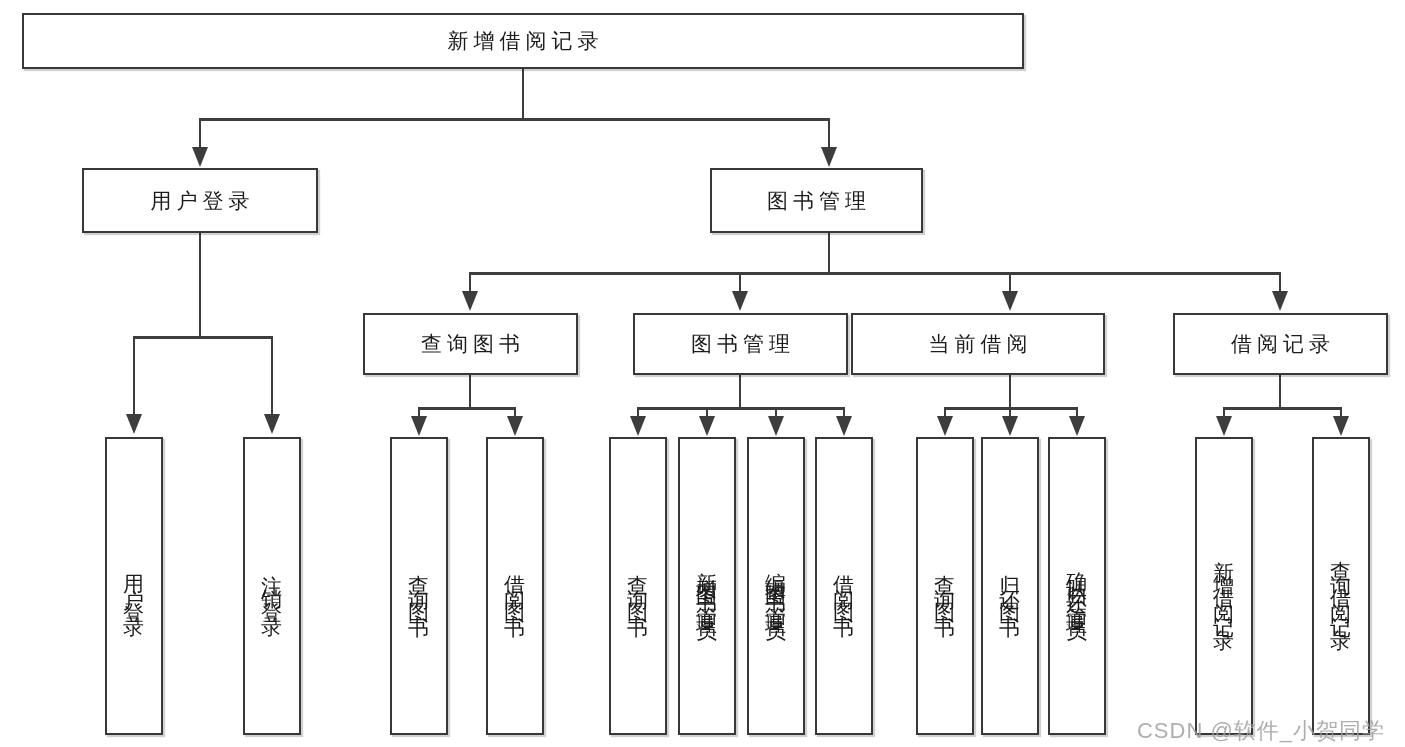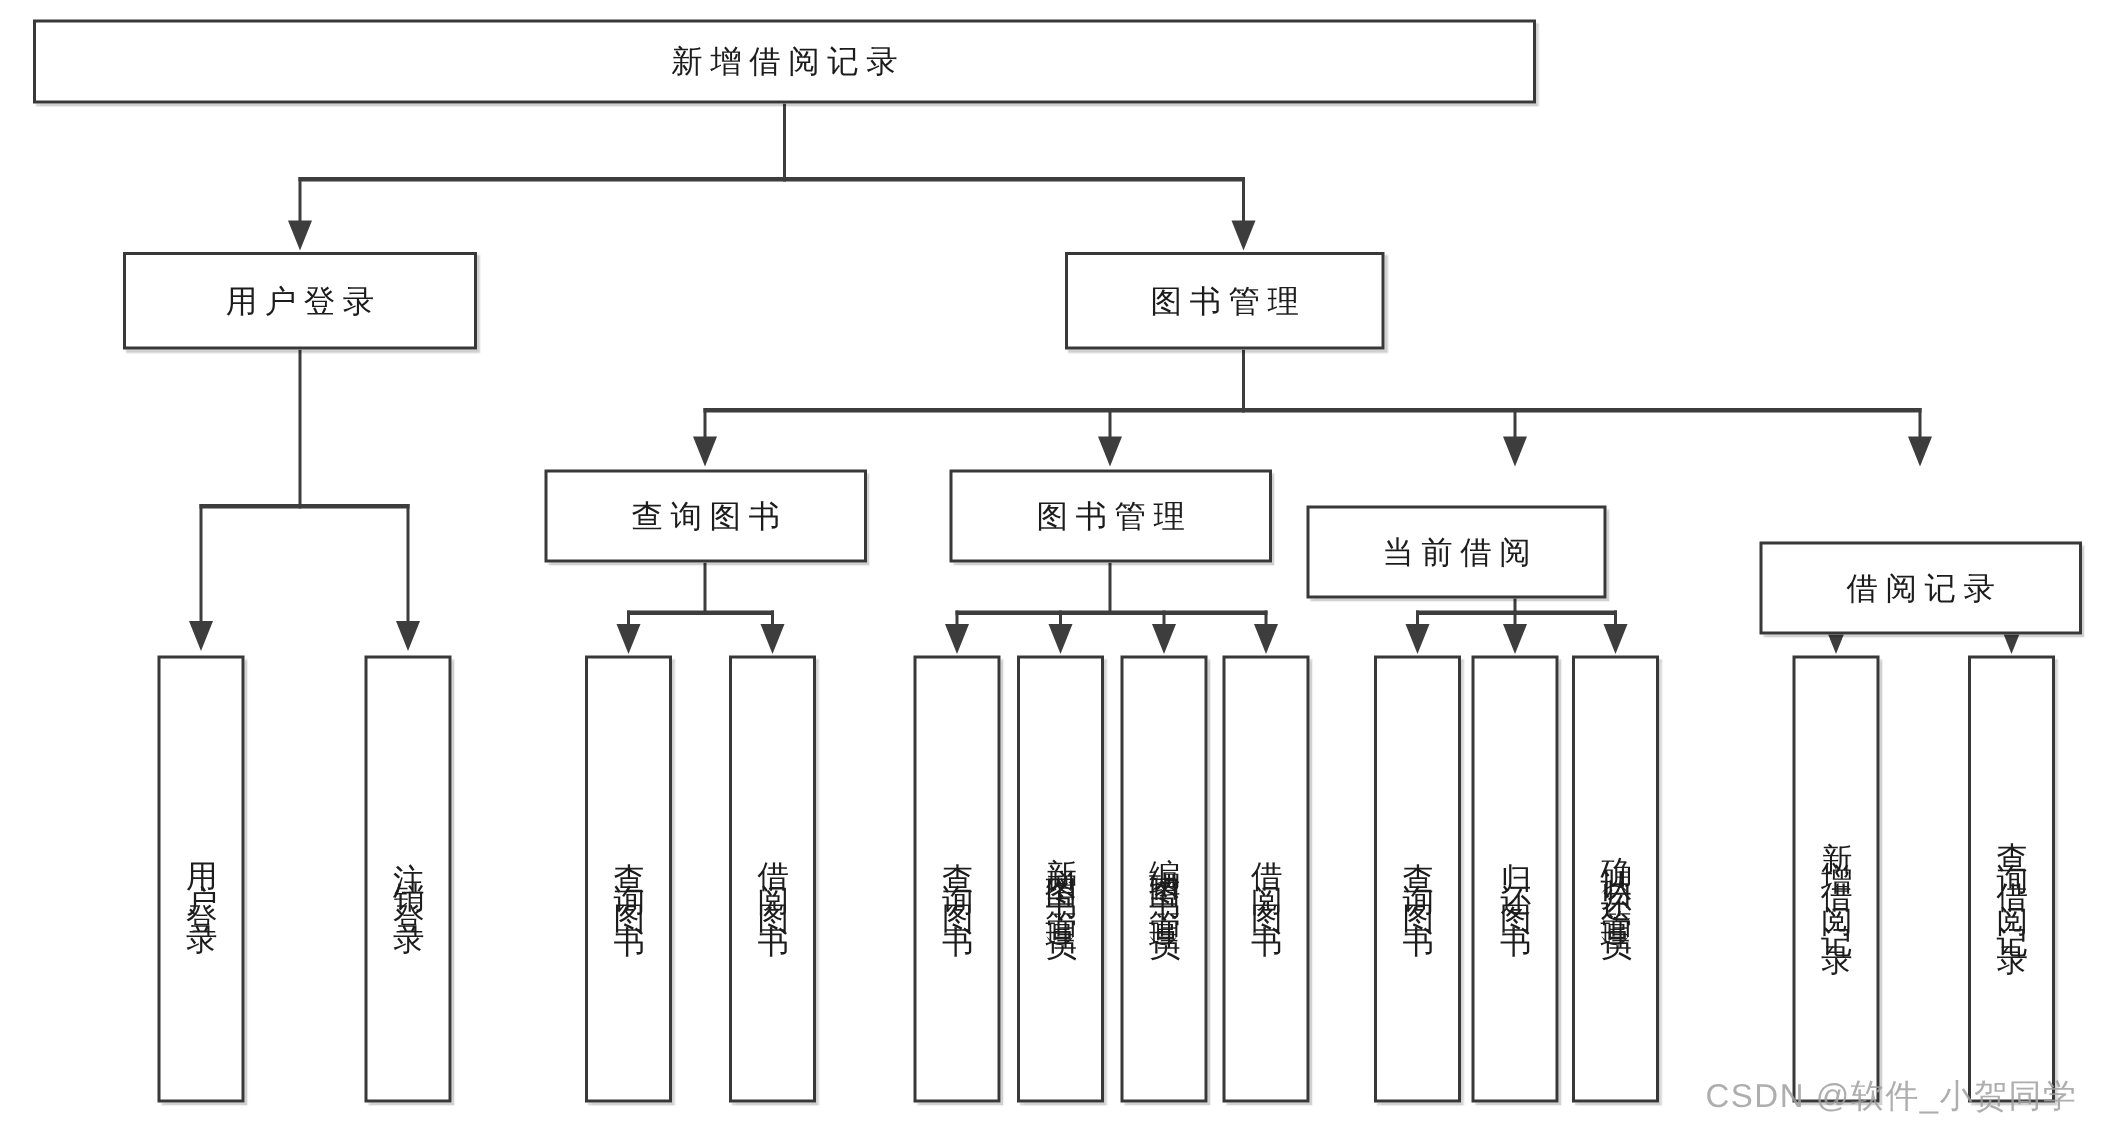--- a/index.html
+++ b/index.html
@@ -136,24 +136,24 @@
     </div>
     <div class="node h" style="left: 710px; top: 168px; width: 213px; height: 65px;">
       <span>图书管理</span>
     </div>
     <div class="node h" style="left: 363px; top: 313px; width: 215px; height: 62px;">
       <span>查询图书</span>
     </div>
     <div class="node h" style="left: 633px; top: 313px; width: 215px; height: 62px;">
       <span>图书管理</span>
     </div>
-    <div class="node h" style="left: 871px; top: 313px; width: 200px; height: 62px; margin-top: 24px;">
+    <div class="node h" style="left: 851px; top: 313px; width: 254px; height: 62px;">
       <span>当前借阅</span>
     </div>
-    <div class="node h" style="left: 1173px; top: 313px; width: 215px; height: 62px; margin-top: 48px;">
+    <div class="node h" style="left: 1173px; top: 313px; width: 215px; height: 62px;">
       <span>借阅记录</span>
     </div>
     <div class="node v" style="left: 105px; top: 437px; width: 58px; height: 298px;">
       <span>用户登录</span>
     </div>
     <div class="node v" style="left: 243px; top: 437px; width: 58px; height: 298px;">
       <span>注销登录</span>
     </div>
     <div class="node v" style="left: 390px; top: 437px; width: 58px; height: 298px;">
       <span>查询图书</span>

